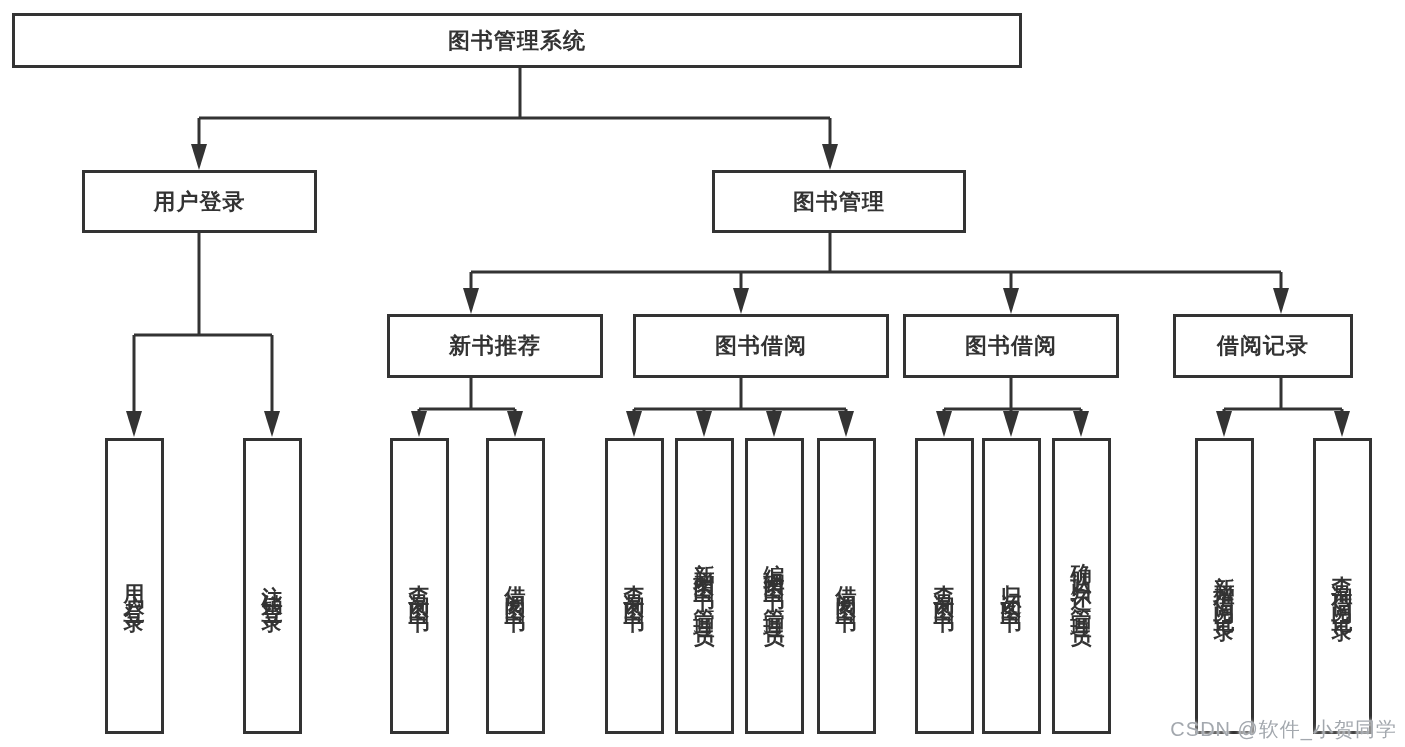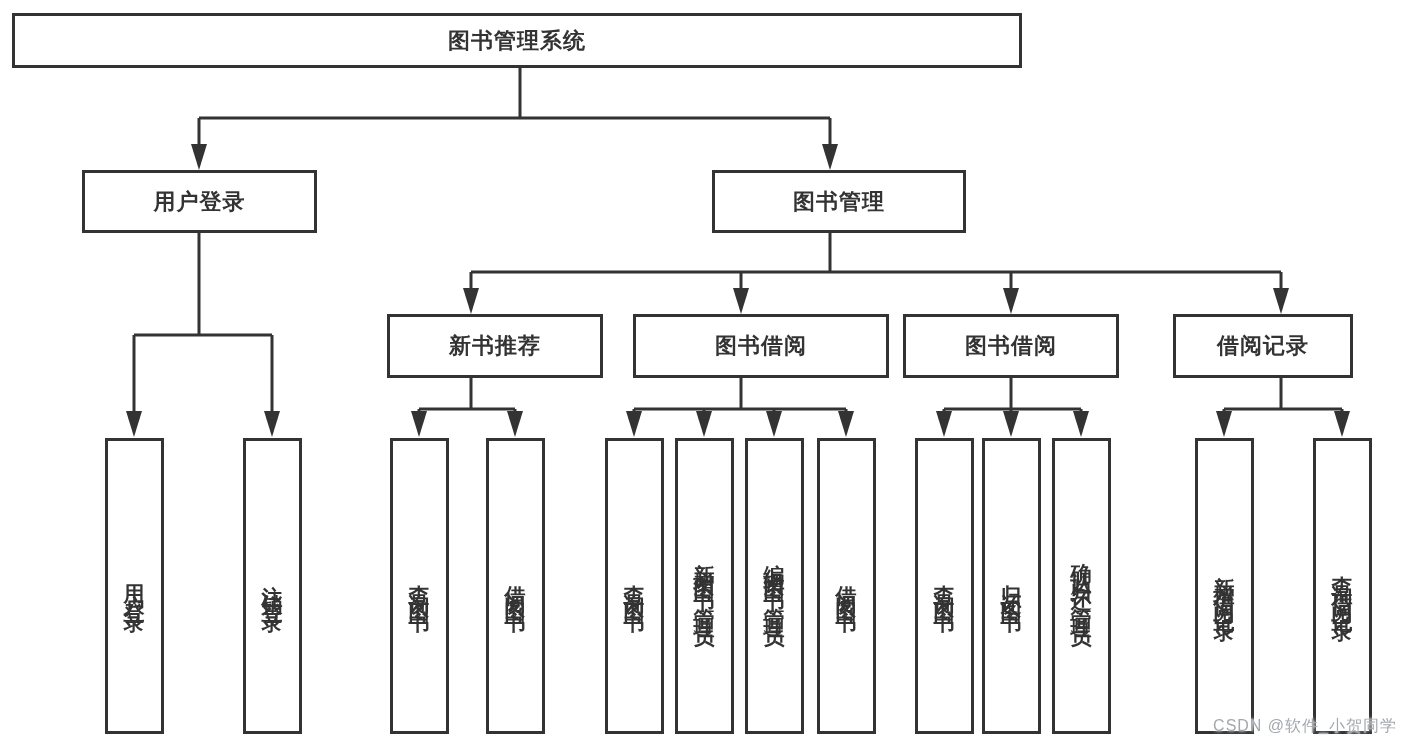--- a/index.html
+++ b/index.html
@@ -59,21 +59,21 @@
   #l-borrow-2    {left:817px;}
   #l-query-3     {left:915px;}
   #l-return-book {left:982px;}
   #l-confirm-ret {left:1052px;}
   #l-add-record  {left:1195px;}
   #l-query-record{left:1313px;}
   #watermark{
     position:absolute;
     right:8px;top:716px;
     z-index:5;
-    font-size:16px;
+    font-size:20px;
     letter-spacing:1px;
     color:#a3a8ae;
     text-shadow:0 0 2px #fff,0 0 4px #fff;
     white-space:nowrap;
   }
 </style>
 </head>
 <body>
 
 <div id="stage">

